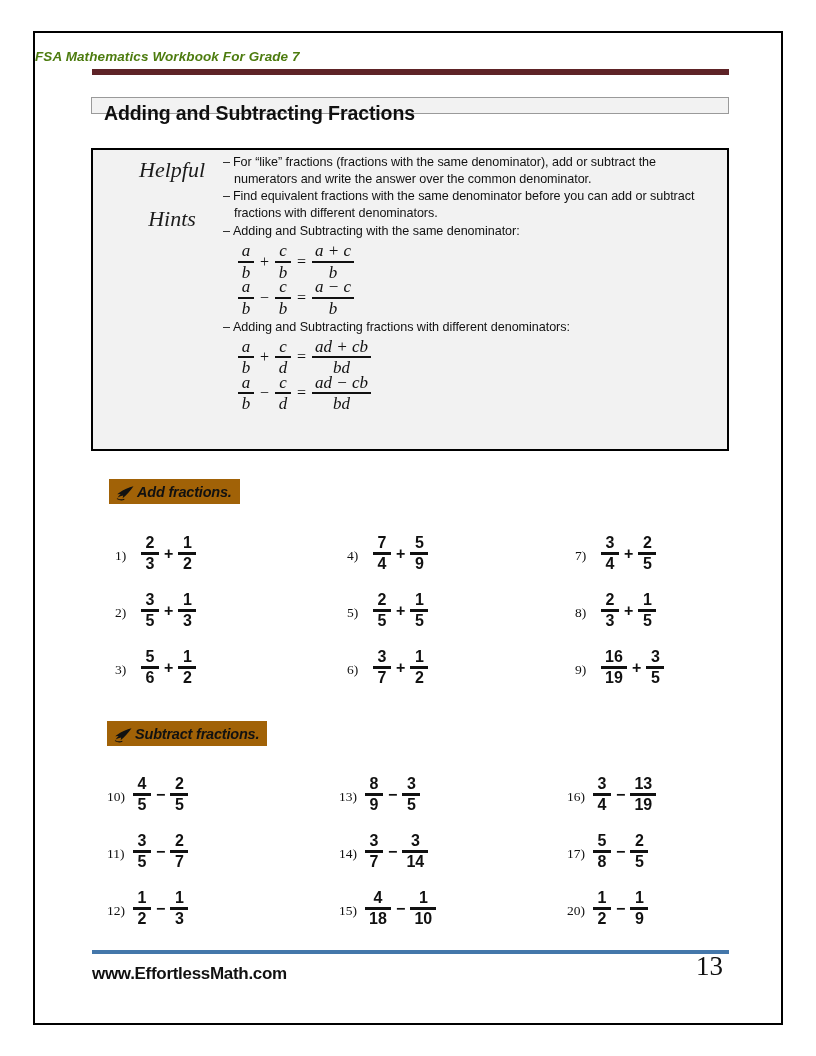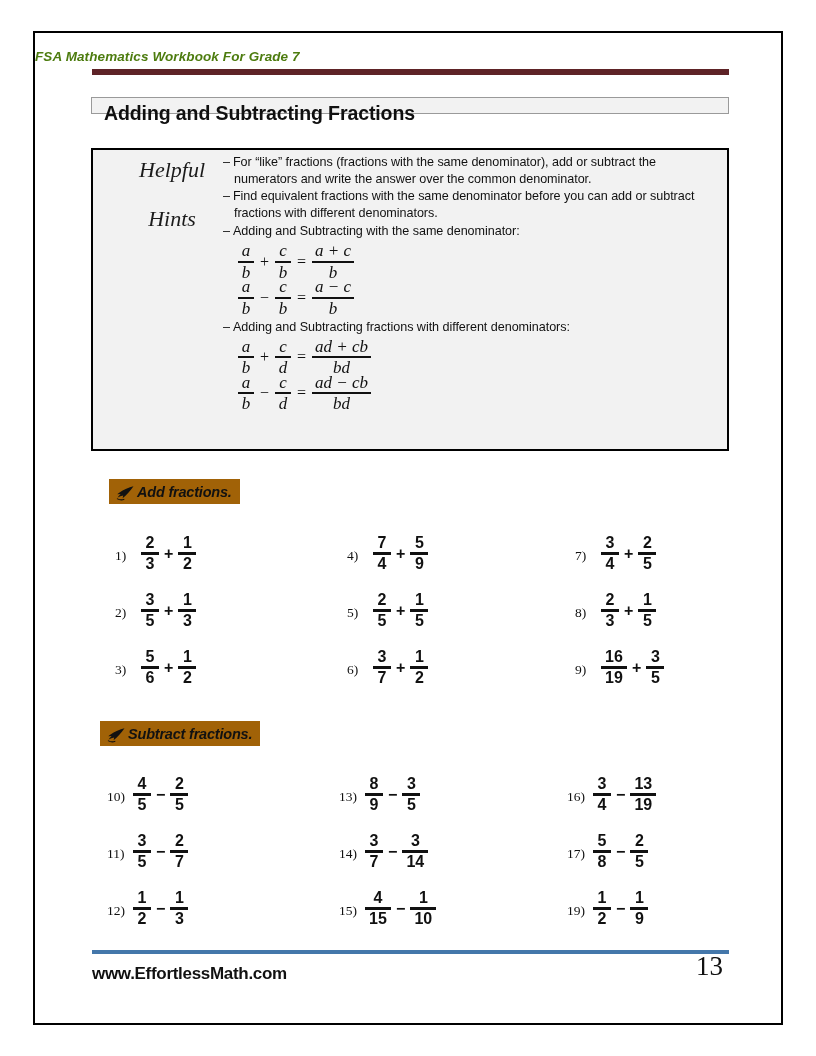--- a/index.html
+++ b/index.html
@@ -525,21 +525,21 @@
         <span class="frac">
           <span class="num">3</span>
           <span class="bar"></span>
           <span class="den">5</span>
         </span>
       </span>
     </div>
 
   </div>
 
-  <div class="instruction" style="left:65px; top:688px;">
+  <div class="instruction" style="left:72px; top:688px;">
     <span class="pen-icon">
       <svg width="20" height="16" viewBox="0 0 20 16" xmlns="http://www.w3.org/2000/svg">
         <path d="M18.5 1.2 C14 2.2 8.5 4.6 4.2 7.8 L2.2 9.3 L5.6 9.0 C4.4 10.0 3.4 11.2 2.6 12.6 C4.4 11.6 6.3 10.9 8.2 10.5 L7.6 13.2 C11.4 10.0 15.6 5.8 18.5 1.2 Z" fill="#111"></path>
         <path d="M2.0 13.6 C4.2 14.9 7.0 15.2 9.3 14.3" stroke="#111" stroke-width="1.1" fill="none"></path>
       </svg>
     </span>
     <span class="instruction-text">Subtract fractions.</span>
   </div>
 
   <div class="problems" style="left:72px; top:733px;">
@@ -662,33 +662,33 @@
         </span>
       </span>
     </div>
 
     <div class="prob">
       <span class="prob-num">15)</span>
       <span class="eq">
         <span class="frac w2">
           <span class="num">4</span>
           <span class="bar"></span>
-          <span class="den">15</span>
+          <span class="den">18</span>
         </span>
         <span class="op">−</span>
         <span class="frac w2">
           <span class="num">1</span>
           <span class="bar"></span>
           <span class="den">10</span>
         </span>
       </span>
     </div>
 
     <div class="prob">
-      <span class="prob-num">19)</span>
+      <span class="prob-num">20)</span>
       <span class="eq">
         <span class="frac">
           <span class="num">1</span>
           <span class="bar"></span>
           <span class="den">2</span>
         </span>
         <span class="op">−</span>
         <span class="frac">
           <span class="num">1</span>
           <span class="bar"></span>

